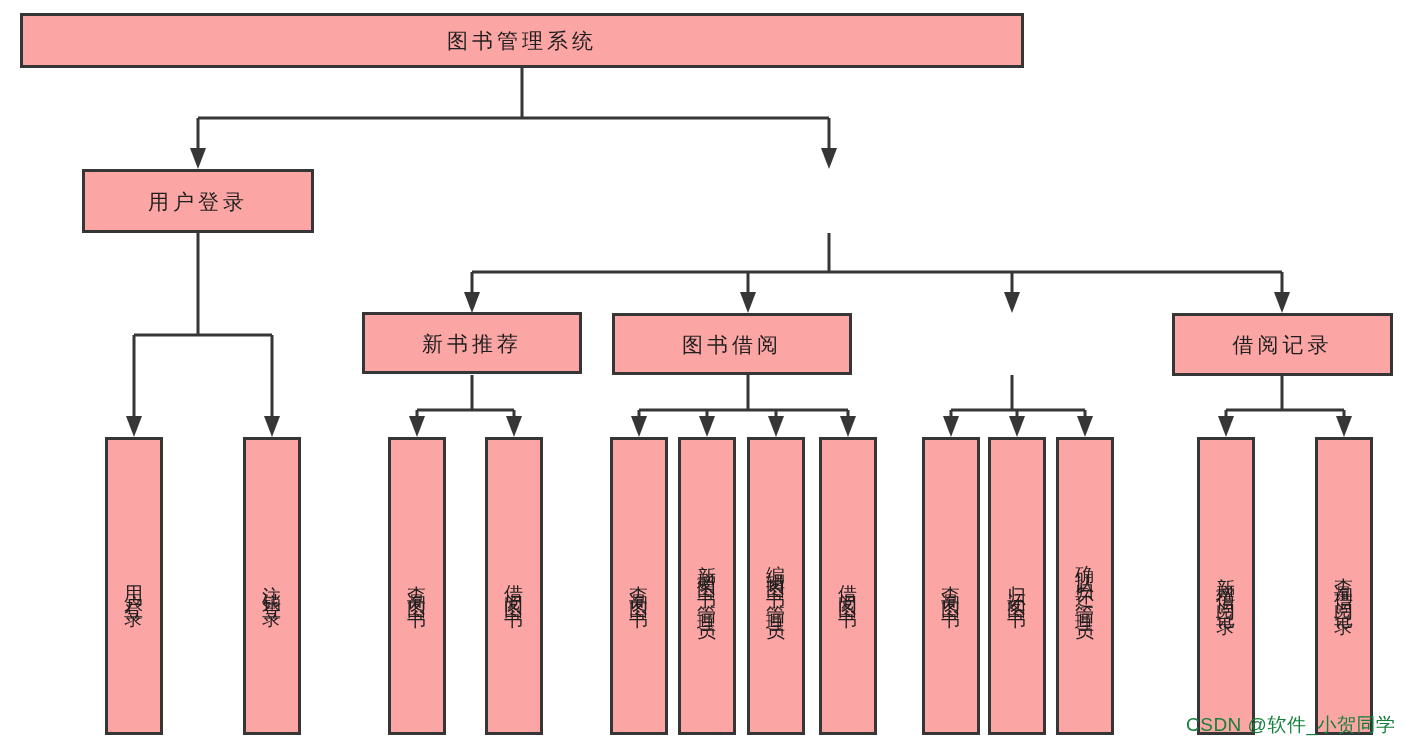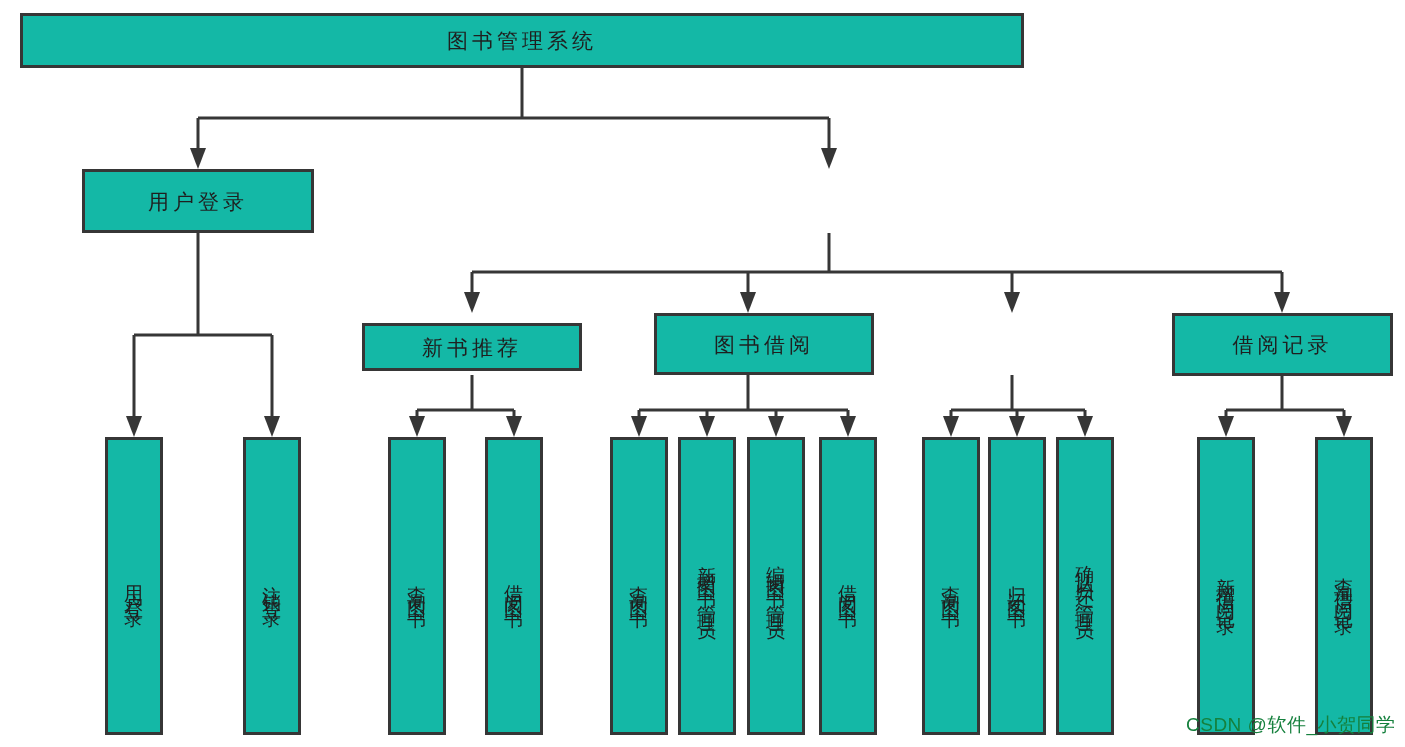--- a/index.html
+++ b/index.html
@@ -18,21 +18,21 @@
   .wires {
     position: absolute;
     left: 0;
     top: 0;
     z-index: 1;
   }
   .box {
     position: absolute;
     box-sizing: border-box;
     border: 3px solid #363636;
-    background: #14b8a6;
+    background: #fca5a5;
     display: flex;
     align-items: center;
     justify-content: center;
     color: #1f1f1f;
     z-index: 2;
   }
   .hbox span {
     font-size: 21px;
     letter-spacing: 4px;
     white-space: nowrap;
@@ -96,24 +96,24 @@
   </svg>
 
   <div class="box hbox" style="left:20px;top:13px;width:1004px;height:55px">
     <span>图书管理系统</span>
   </div>
 
   <div class="box hbox" style="left:82px;top:169px;width:232px;height:64px">
     <span>用户登录</span>
   </div>
 
-  <div class="box hbox" style="left:362px;top:323px;width:220px;height:48px">
+  <div class="box hbox" style="left:362px;top:312px;width:220px;height:62px">
     <span>新书推荐</span>
   </div>
-  <div class="box hbox" style="left:654px;top:313px;width:220px;height:62px">
+  <div class="box hbox" style="left:612px;top:313px;width:240px;height:62px">
     <span>图书借阅</span>
   </div>
   <div class="box hbox" style="left:1172px;top:313px;width:221px;height:63px">
     <span>借阅记录</span>
   </div>
 
   <div class="box vbox" style="left:105px;top:437px;width:58px;height:298px">
     <span>用户登录</span>
   </div>
   <div class="box vbox" style="left:243px;top:437px;width:58px;height:298px">

